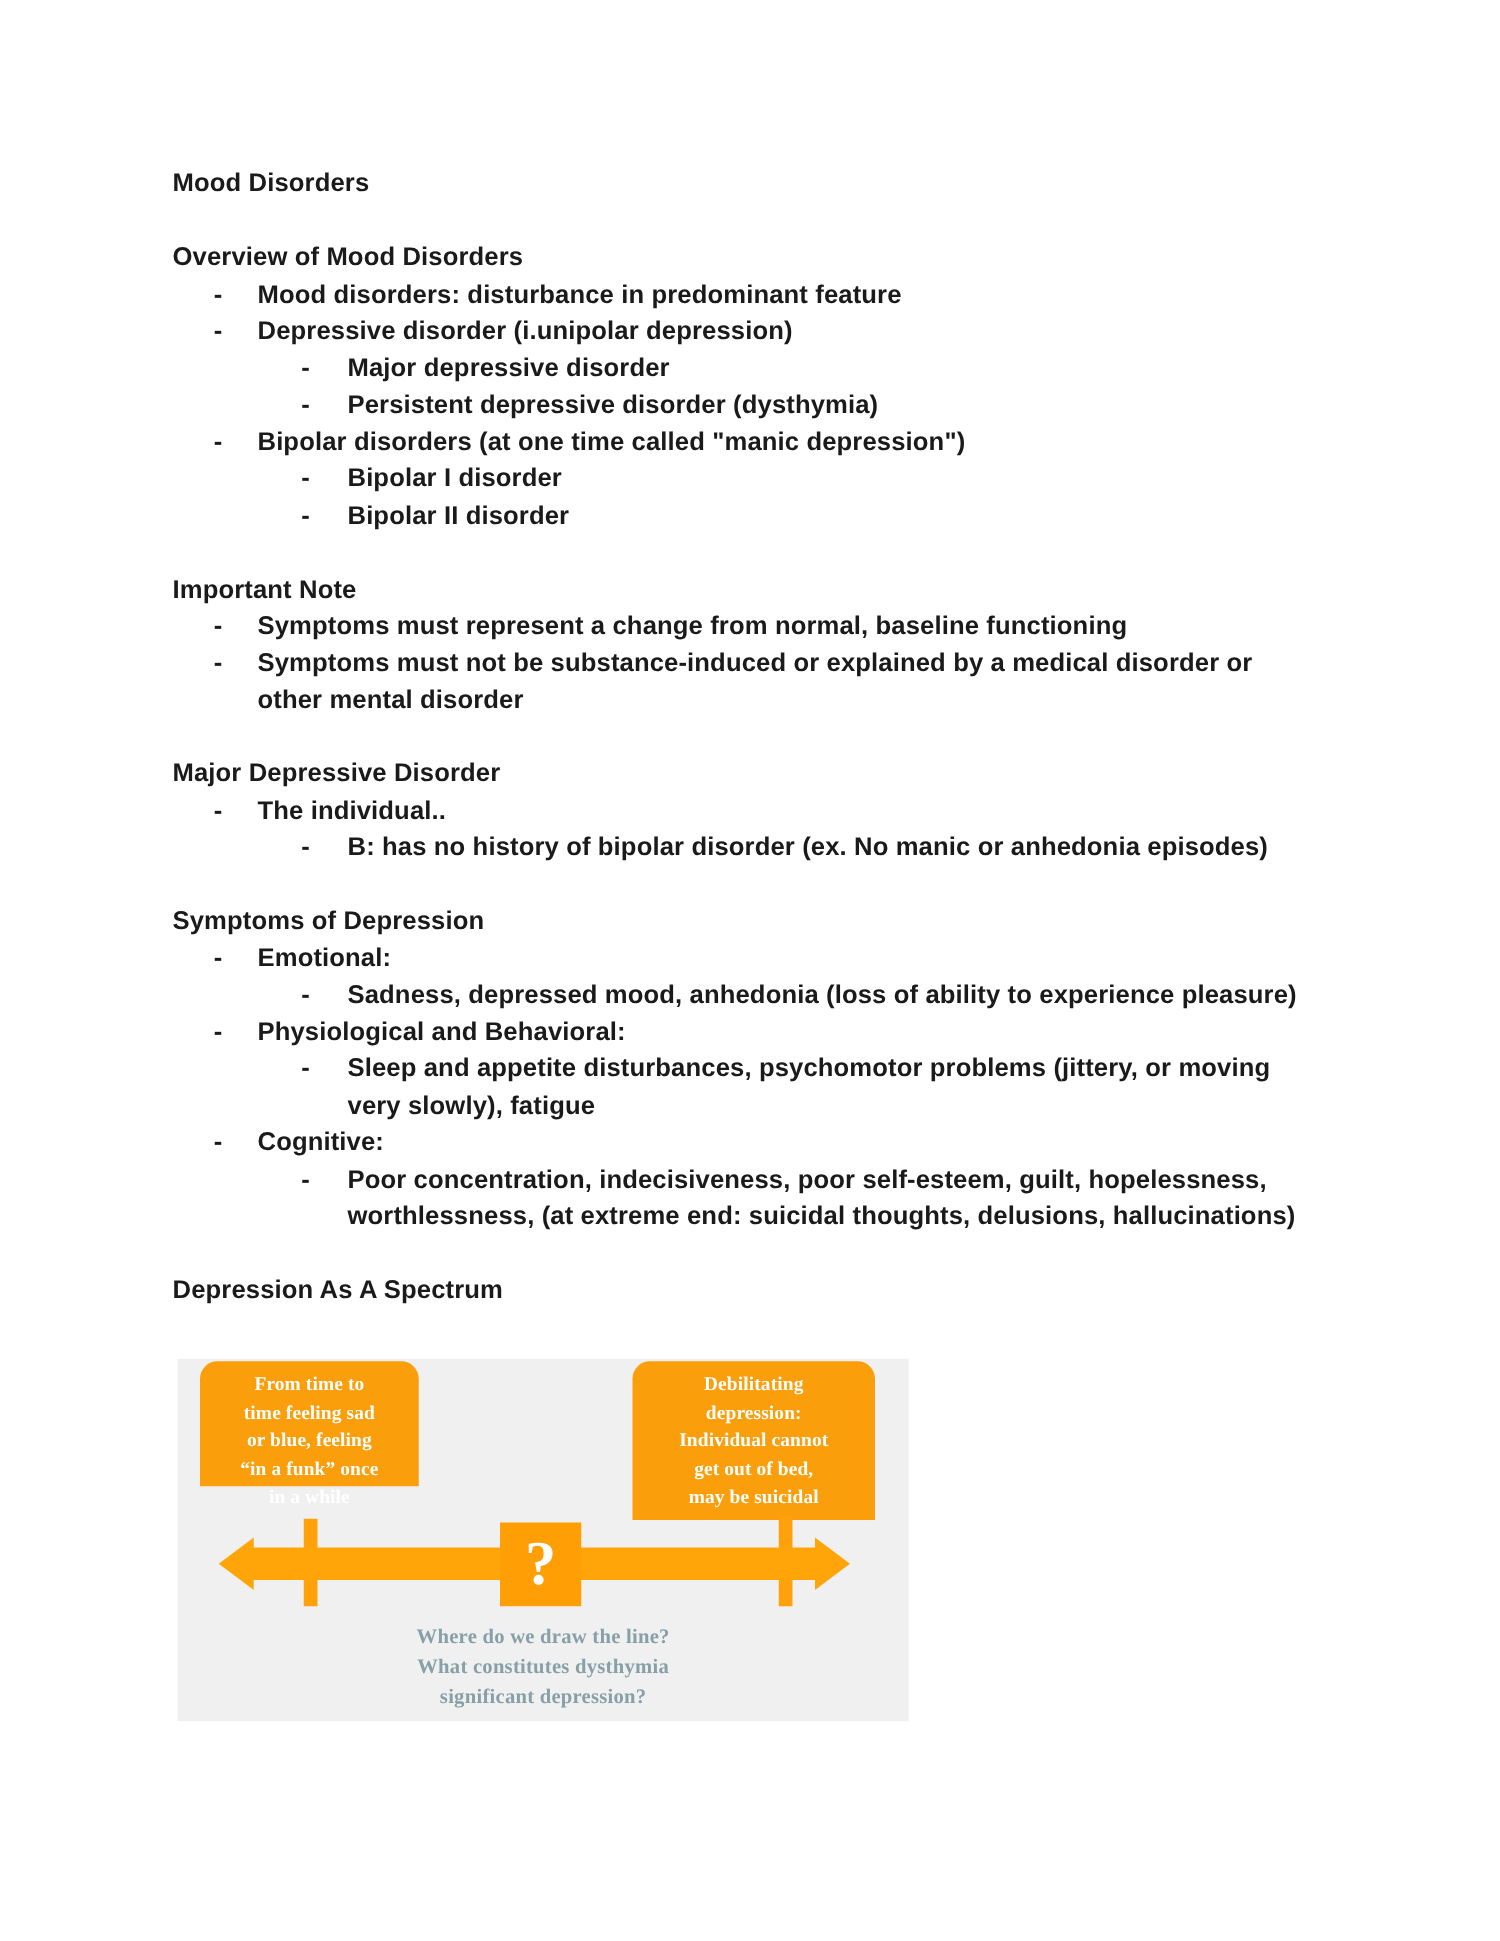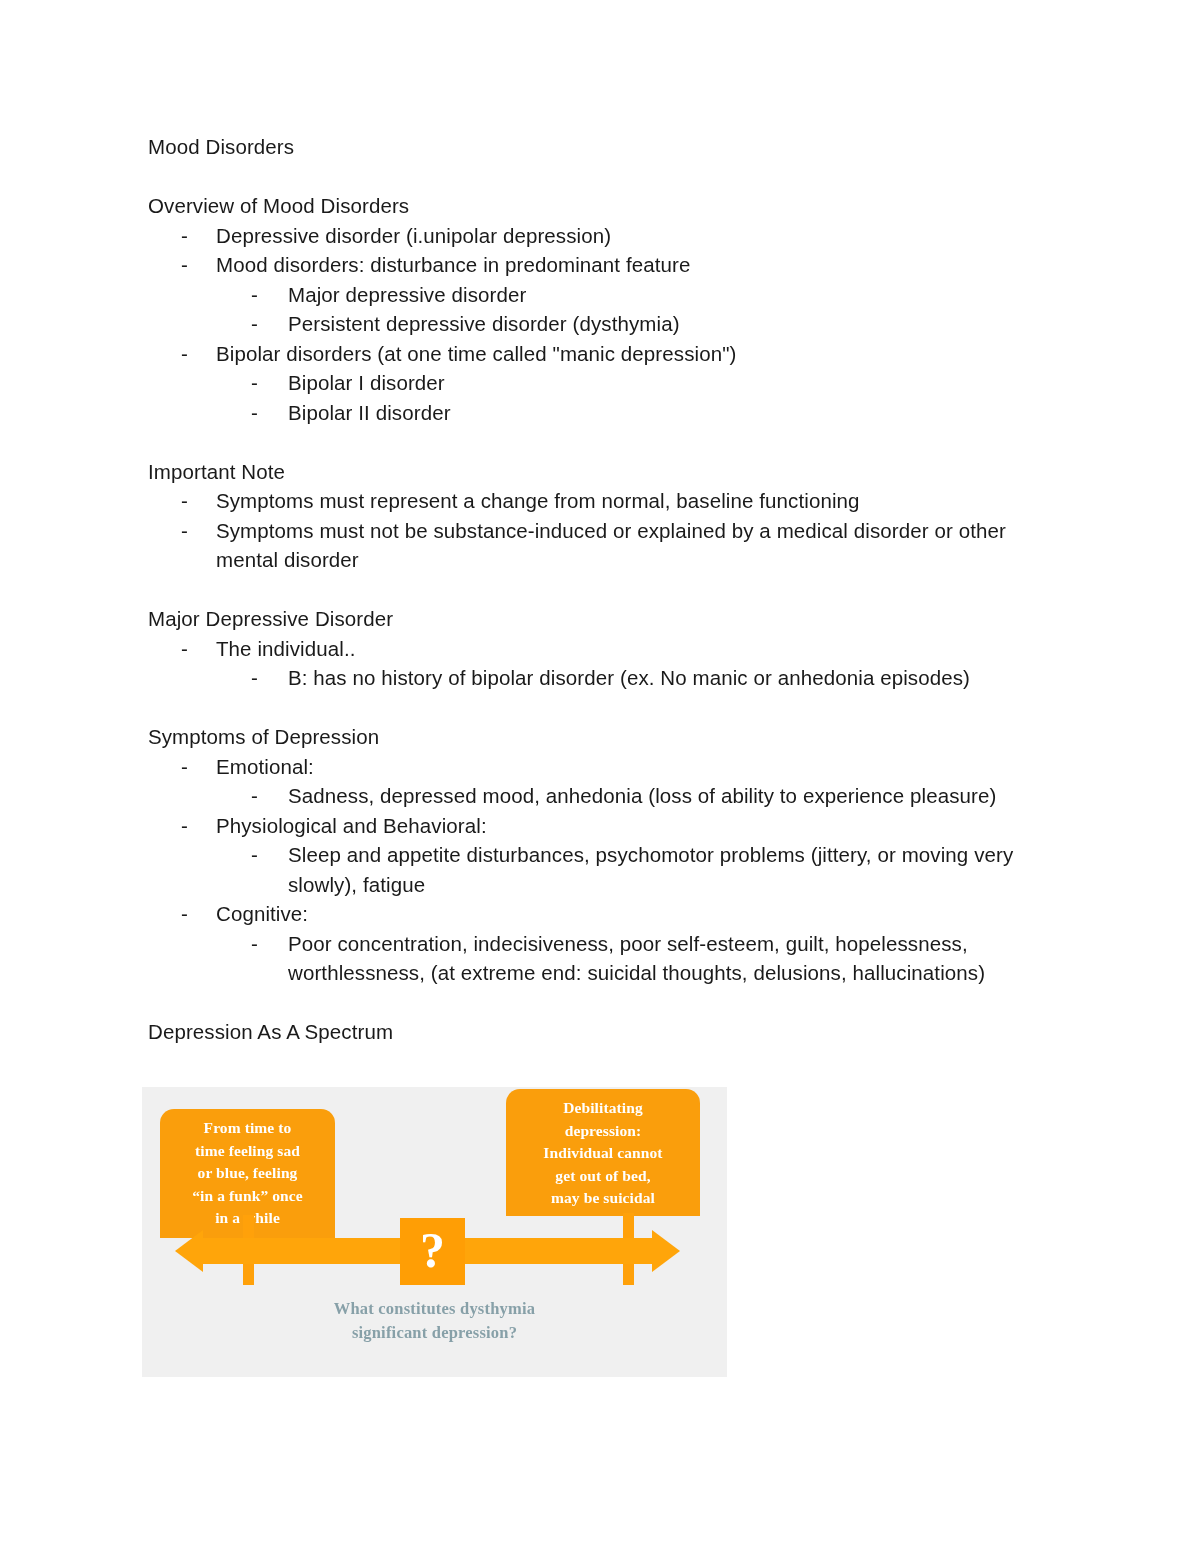--- a/index.html
+++ b/index.html
@@ -18,23 +18,24 @@
   }
   .page {
     position: relative;
     width: 1200px;
     height: 1553px;
     padding: 0;
     box-sizing: border-box;
   }
   .doc-body {
     position: absolute;
-    left: 148px;
+    left: 138px;
     top: 132px;
     width: 920px;
+    font-weight: bold;
   }
 
   
   .heading {
     font-size: 20.5px;
     line-height: 29.5px;
     letter-spacing: 0.1px;
     margin: 0;
     white-space: pre-wrap;
   }
@@ -97,23 +98,22 @@
     font-size: 15.5px;
     line-height: 22.5px;
     box-sizing: border-box;
     padding: 8px 6px 6px 6px;
     letter-spacing: 0.1px;
   }
   .note-box.left {
     left: 18px;
     top: 2px;
     width: 175px;
-    height: 129px;
+    height: 100px;
     border-radius: 14px 14px 0 0;
-    margin-top: 20px;
   }
   .note-box.right {
     left: 364px;
     top: 2px;
     width: 194px;
     height: 127px;
     border-radius: 14px 14px 0 0;
   }
   .note-box span { display: block; }
 
@@ -193,22 +193,22 @@
 
 <div class="page">
 
   <div class="doc-body">
 
     <div class="heading">Mood Disorders</div>
     <div class="blank-line"></div>
 
     <div class="heading">Overview of Mood Disorders</div>
     <ul class="lvl">
+      <li class="bullet lvl1">Mood disorders: disturbance in predominant feature</li>
       <li class="bullet lvl1">Depressive disorder (i.unipolar depression)</li>
-      <li class="bullet lvl1">Mood disorders: disturbance in predominant feature</li>
       <li class="bullet lvl2">Major depressive disorder</li>
       <li class="bullet lvl2">Persistent depressive disorder (dysthymia)</li>
       <li class="bullet lvl1">Bipolar disorders (at one time called "manic depression")</li>
       <li class="bullet lvl2">Bipolar I disorder</li>
       <li class="bullet lvl2">Bipolar II disorder</li>
     </ul>
     <div class="blank-line"></div>
 
     <div class="heading">Important Note</div>
     <ul class="lvl">
@@ -263,20 +263,21 @@
 
       <div class="axis">
         <div class="arrowhead left"></div>
         <div class="axis-bar"></div>
         <div class="arrowhead right"></div>
       </div>
 
       <div class="q-box">?</div>
 
       <div class="caption">
+        <span>Where do we draw the line?</span>
         <span>What constitutes dysthymia</span>
         <span>significant depression?</span>
       </div>
 
     </div>
   </div>
 
 </div>
 
 </body></html>

